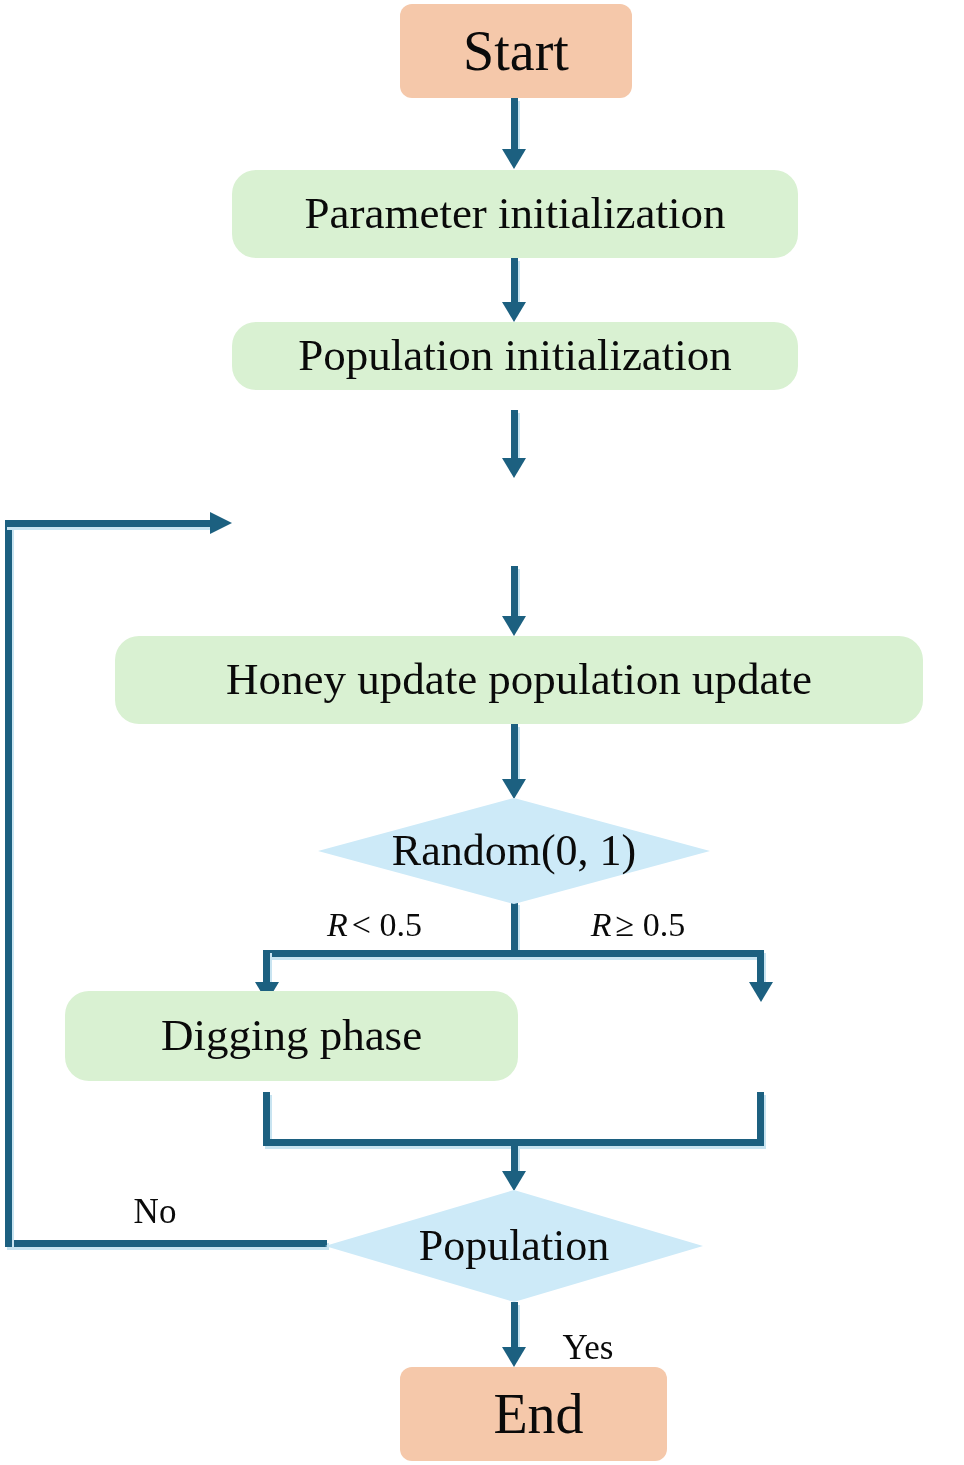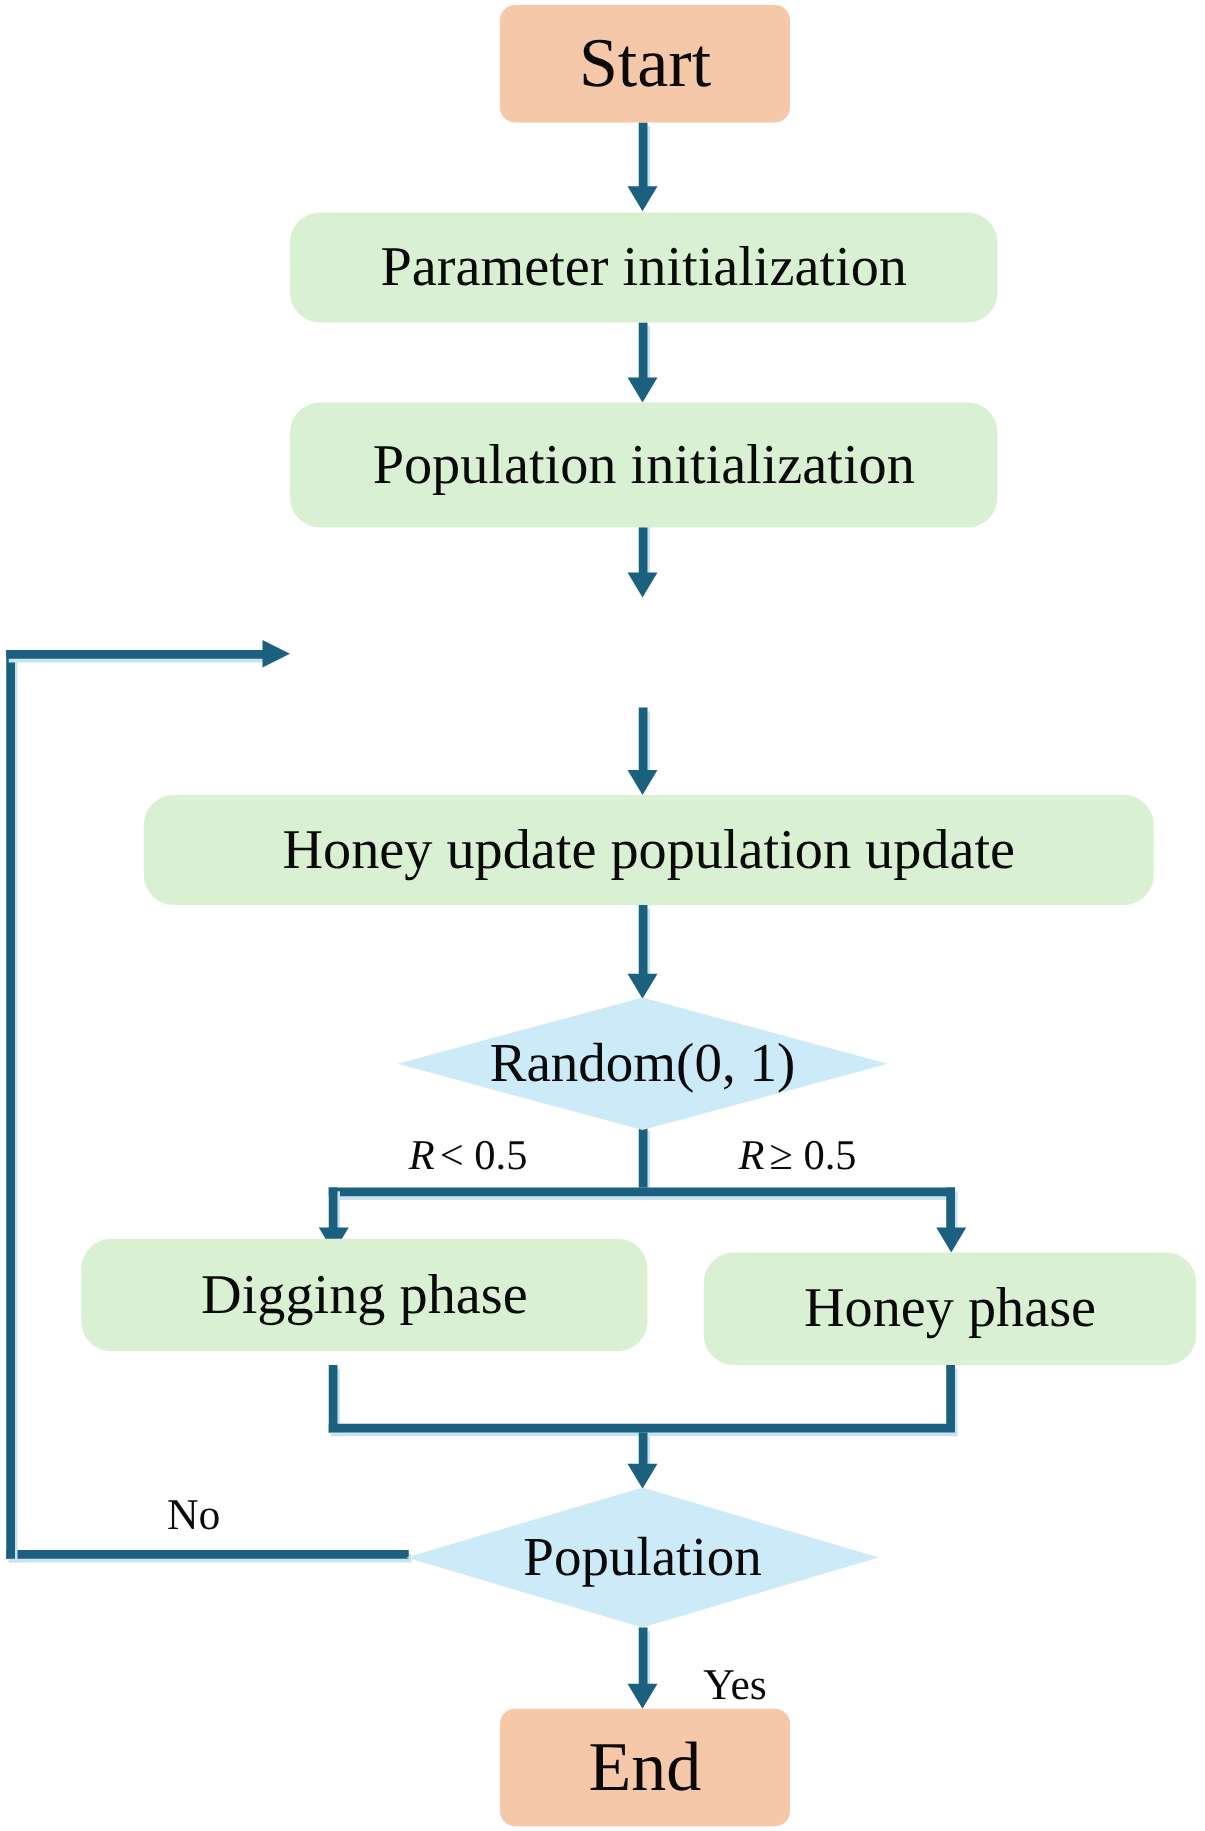--- a/index.html
+++ b/index.html
@@ -85,21 +85,21 @@
   <div class="head-right" style="left:210px;top:512px;"></div>
 
   <div class="node terminal" style="left:400px;top:4px;width:232px;height:94px;">
     <span>Start</span>
   </div>
 
   <div class="node process" style="left:232px;top:170px;width:566px;height:88px;">
     <span>Parameter initialization</span>
   </div>
 
-  <div class="node process" style="left:232px;top:322px;width:566px;height:100px;">
+  <div class="node process" style="left:232px;top:322px;width:566px;height:68px;">
     <span>Population initialization</span>
   </div>
 
 
   <div class="node process" style="left:115px;top:636px;width:808px;height:88px;">
     <span>Honey update population update</span>
   </div>
 
   <div class="node decision" style="left:318px;top:798px;width:392px;height:106px;">
     <span>Random(0, 1)</span>
@@ -109,32 +109,29 @@
     <span class="mvar">R</span><span>&lt; 0.5</span>
   </div>
   <div class="edge-label cond" style="left:563px;top:906px;width:150px;">
     <span class="mvar">R</span><span>≥ 0.5</span>
   </div>
 
   <div class="node process" style="left:65px;top:991px;width:453px;height:90px;">
     <span>Digging phase</span>
   </div>
 
-  <div class="node process" style="left:563px;top:1002px;width:394px;height:90px;">
-    <span>Honey phase</span>
-  </div>
 
   <div class="node decision" style="left:325px;top:1190px;width:378px;height:112px;">
     <span>Population</span>
   </div>
 
   <div class="edge-label" style="left:105px;top:1192px;width:100px;">
     <span>No</span>
   </div>
   <div class="edge-label" style="left:538px;top:1310px;width:100px;margin-top:18px;">
     <span>Yes</span>
   </div>
 
-  <div class="node terminal" style="left:400px;top:1367px;width:232px;height:94px;">
+  <div class="node terminal" style="left:400px;top:1367px;width:257px;height:94px;padding-left:10px;">
     <span>End</span>
   </div>
 
 </div>
 
 </body></html>

